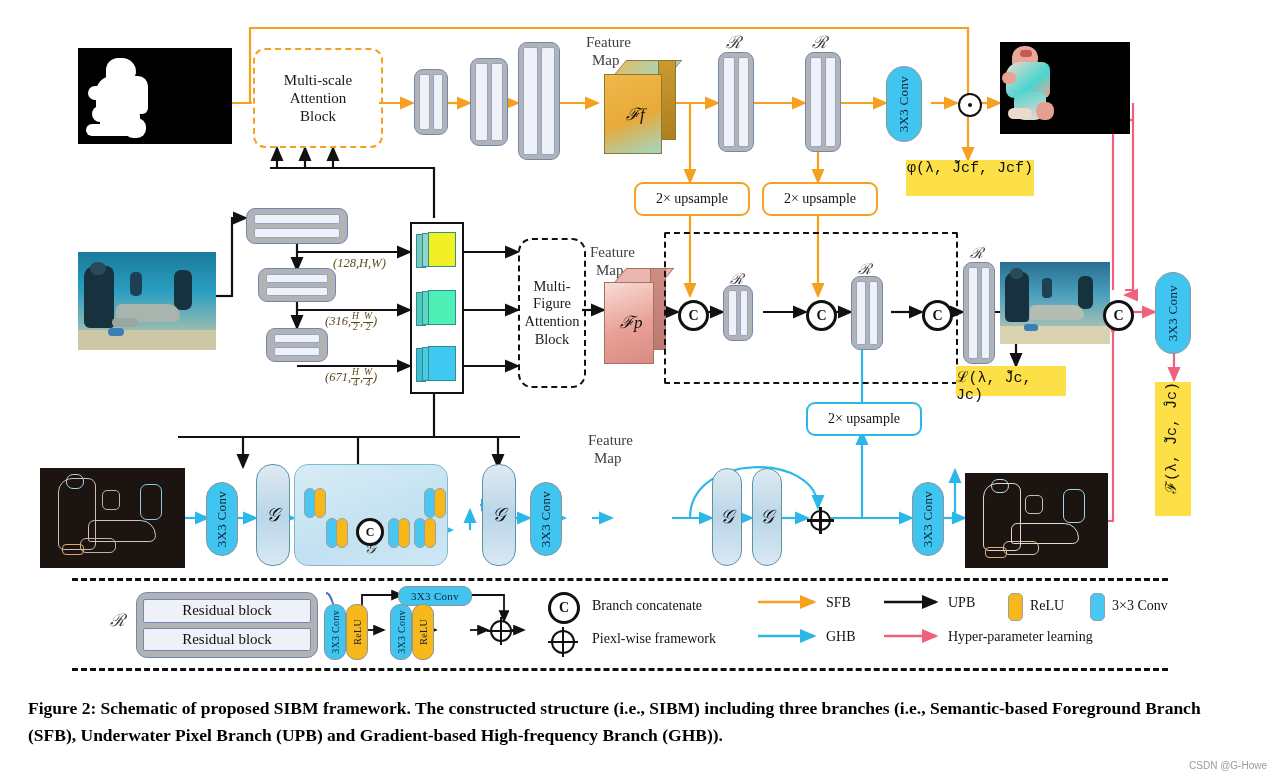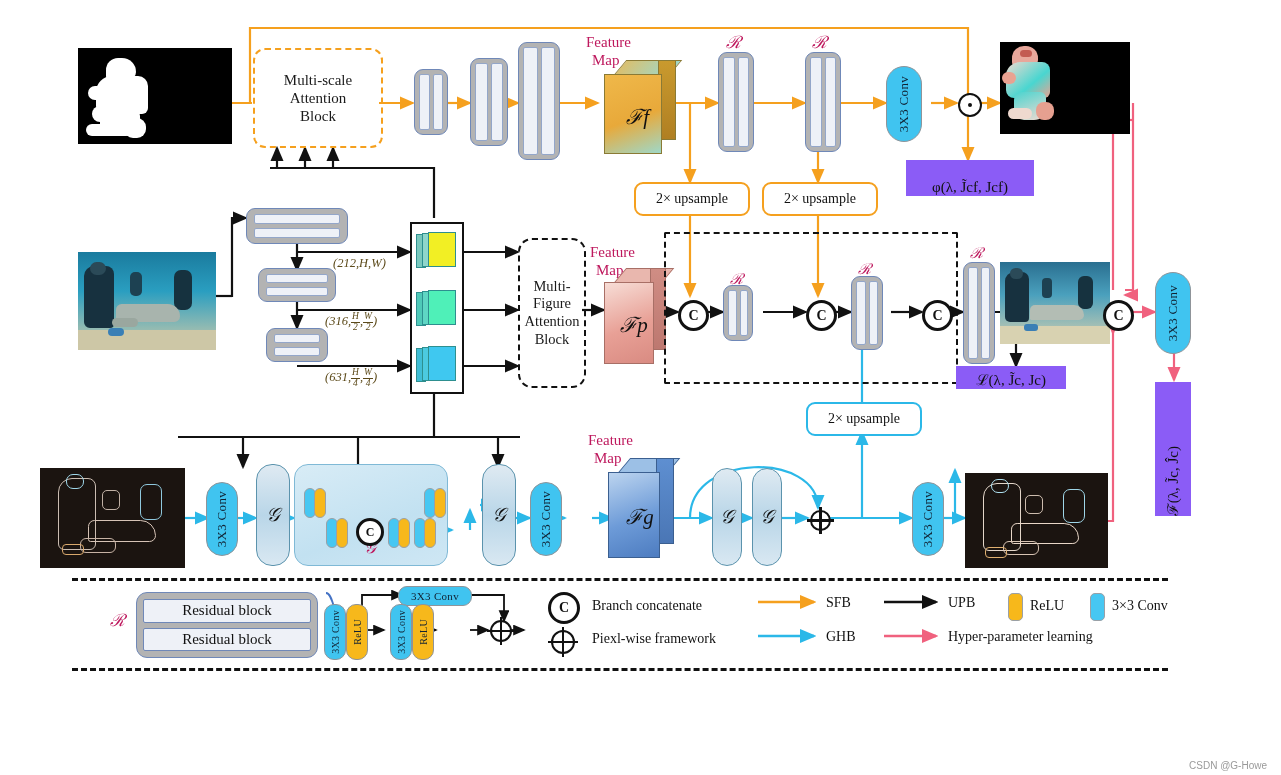--- a/index.html
+++ b/index.html
@@ -1,19 +1,19 @@
 <!DOCTYPE html>
 <html><head>
 <meta charset="utf-8">
 <style>
   html,body{margin:0;padding:0;background:#ffffff;}
   body{width:1281px;height:775px;font-family:"Liberation Serif",serif;color:#111;}
   #root{position:relative;width:1281px;height:775px;overflow:hidden;}
   .abs{position:absolute;}
-  .lbl{position:absolute;font-family:"Liberation Serif",serif;color:#be185d;white-space:nowrap;}
+  .lbl{position:absolute;font-family:"Liberation Serif",serif;color:#404040;white-space:nowrap;}
   .mathit{font-style:italic;font-family:"Liberation Serif",serif;}
 
   
   .thumb{position:absolute;overflow:hidden;}
   .mask-img{background:#000;}
   .mask-silh{position:absolute;background:#fff;}
 
   
   .dashblock{position:absolute;border:2.5px dashed #F5A01E;border-radius:12px;
     display:flex;align-items:center;justify-content:center;text-align:center;
@@ -49,42 +49,42 @@
 
   .gbox{position:absolute;background:linear-gradient(160deg,#d8ecf6 0%,#c2e1f1 60%,#cfe7f4 100%);
     border:1.6px solid #7fb9d6;border-radius:14px;}
 
   
   .fmap{position:absolute;}
   .fmap .face{position:absolute;left:0;top:14px;width:52px;height:76px;border:1px solid #8a7a35;}
   .fmap .top{position:absolute;left:0;top:0;width:52px;height:15px;border:1px solid #8a7a35;
     transform-origin:bottom left;}
   .fmap .side{position:absolute;left:52px;top:0;width:16px;height:90px;border:1px solid #8a7a35;}
-  .fmap .ftxt{position:absolute;left:18px;top:40px;font-style:italic;font-size:21px;}
+  .fmap .ftxt{position:absolute;left:18px;top:40px;font-style:italic;font-size:17px;}
 
   
   .opc{position:absolute;border-radius:50%;background:#fff;border:3.2px solid #111;
     display:flex;align-items:center;justify-content:center;font-weight:700;font-size:14px;
     font-family:"Liberation Serif",serif;}
   .opdot{position:absolute;border-radius:50%;background:#fff;border:2.4px solid #111;}
   .opdot::after{content:"";position:absolute;left:50%;top:50%;width:4px;height:4px;margin:-2px 0 0 -2px;
     border-radius:50%;background:#111;}
   .opplus{position:absolute;border-radius:50%;background:#fff;border:2.6px solid #111;}
   .opplus::before,.opplus::after{content:"";position:absolute;background:#111;}
   .opplus::before{left:50%;top:-5px;bottom:-5px;width:2.4px;margin-left:-1.2px;}
   .opplus::after{top:50%;left:-5px;right:-5px;height:2.4px;margin-top:-1.2px;}
 
   
   .upbox{position:absolute;border:2px solid #F5A01E;border-radius:9px;background:#fff;
     display:flex;align-items:center;justify-content:center;font-size:14px;color:#111;}
   .upbox.cy{border-color:#2BB8E8;}
 
   
-  .lossbox{position:absolute;background:#8b5cf6;display:flex;align-items:flex-end;justify-content:center;
-    font-size:15px;color:#111;font-family:Liberation Serif, serif;}
+  .lossbox{position:absolute;background:#fde047;display:flex;align-items:flex-start;justify-content:center;
+    font-size:15px;color:#111;font-family:Liberation Mono, monospace;}
   .lossbox.vert span{writing-mode:vertical-rl;transform:rotate(180deg);}
 
   
   .legtxt{position:absolute;font-size:14px;color:#111;white-space:nowrap;}
   .legchip{position:absolute;border:1.2px solid #9aa0a6;border-radius:5px;}
 
   .resbox{position:absolute;background:#b3b3b3;border:1.6px solid #6f88b8;border-radius:11px;
     display:flex;flex-direction:column;justify-content:center;gap:5px;padding:6px;box-sizing:border-box;}
   .resbox div{background:#eef1f7;border:1px solid #6f88b8;border-radius:2px;flex:1;
     display:flex;align-items:center;justify-content:center;font-size:15px;color:#111;}
@@ -329,27 +329,27 @@
   <div class="encblock" style="left:258px;top:268px;width:78px;height:34px;">
       <i></i>
       <i></i>
     </div>
   <div class="encblock" style="left:266px;top:328px;width:62px;height:34px;">
       <i></i>
       <i></i>
     </div>
 
   <div class="dimlbl" style="left:333px;top:256px;">
-    (<span>212</span>,<span>H</span>,<span>W</span>)
+    (<span>128</span>,<span>H</span>,<span>W</span>)
   </div>
   <div class="dimlbl" style="left:325px;top:312px;">
     (<span>316</span>,<span class="frac"><b>H</b><s>2</s></span>,<span class="frac"><b>W</b><s>2</s></span>)
   </div>
   <div class="dimlbl" style="left:325px;top:368px;">
-    (<span>631</span>,<span class="frac"><b>H</b><s>4</s></span>,<span class="frac"><b>W</b><s>4</s></span>)
+    (<span>671</span>,<span class="frac"><b>H</b><s>4</s></span>,<span class="frac"><b>W</b><s>4</s></span>)
   </div>
 
   <div class="whitebox" style="left:410px;top:222px;width:50px;height:168px;"></div>
   <div class="cubestack" style="left:416px;top:232px;width:40px;height:40px;">
     <div class="cb" style="left:0;top:2px;width:8px;height:32px;background:#79c8bd;"></div>
     <div class="cb" style="left:6px;top:1px;width:8px;height:32px;background:#8fd6cb;"></div>
     <div class="cb" style="left:12px;top:0;width:26px;height:33px;background:#f2ef24;"></div>
   </div>
   <div class="cubestack" style="left:416px;top:290px;width:40px;height:40px;">
     <div class="cb" style="left:0;top:2px;width:8px;height:32px;background:#4fc9b8;"></div>
@@ -410,21 +410,21 @@
   <div class="thumb" style="left:1000px;top:262px;width:110px;height:82px;background:linear-gradient(180deg,#2a6f90 0%,#4aa0bd 40%,#d6d1b0 100%);">
     <div style="position:absolute;left:5px;top:10px;width:24px;height:50px;background:#17313f;border-radius:9px 7px 4px 5px;"></div>
     <div style="position:absolute;left:10px;top:6px;width:13px;height:11px;background:#2b4a58;border-radius:6px;"></div>
     <div style="position:absolute;left:42px;top:16px;width:10px;height:20px;background:#1d4152;border-radius:4px;"></div>
     <div style="position:absolute;left:78px;top:14px;width:15px;height:33px;background:#16323f;border-radius:6px;"></div>
     <div style="position:absolute;left:30px;top:43px;width:54px;height:15px;background:#b3bdb4;border-radius:9px 18px 9px 3px;"></div>
     <div style="position:absolute;left:0;top:64px;width:110px;height:18px;background:#d8d2b1;"></div>
     <div style="position:absolute;left:24px;top:62px;width:14px;height:7px;background:#3a7fb5;border-radius:3px;"></div>
   </div>
 
-  <div class="lossbox" style="left:956px;top:366px;width:110px;height:23px;">
+  <div class="lossbox" style="left:956px;top:366px;width:110px;height:30px;">
     <span>ℒ(λ, J̃c, Jc)</span>
   </div>
 
   <div class="upbox cy" style="left:806px;top:402px;width:112px;height:30px;">
     <span>2× upsample</span>
   </div>
 
   <div class="thumb" style="left:40px;top:468px;width:145px;height:100px;background:#1b1410;">
     <div style="position:absolute;left:18px;top:10px;width:36px;height:70px;border:1.4px solid #cbbdb2;border-radius:14px 8px 6px 6px;"></div>
     <div style="position:absolute;left:26px;top:6px;width:16px;height:13px;border:1.3px solid #9fd6e8;border-radius:7px;"></div>
@@ -460,26 +460,20 @@
 
   <div class="gpill" style="left:482px;top:464px;width:32px;height:100px;">
     <span>𝒢</span>
     </div>
   <div class="convpill" style="left:530px;top:482px;width:30px;height:72px;">
     <span>3X3 Conv</span>
     </div>
 
   <div class="lbl" style="left:588px;top:432px;font-size:15px;">Feature</div>
   <div class="lbl" style="left:594px;top:450px;font-size:15px;">Map</div>
-  <div class="fmap" style="left:608px;top:458px;width:66px;height:100px;">
-    <div class="top" style="background:#9cc0e6;border-color:#3b5f90;transform:skewX(-40deg);width:48px;left:8px;"></div>
-    <div class="side" style="left:48px;top:0;width:16px;height:84px;background:linear-gradient(180deg,#5e8fd1,#4a76b5);border-color:#3b5f90;"></div>
-    <div class="face" style="left:0;top:14px;width:50px;height:84px;background:linear-gradient(160deg,#bcd4ef 0%,#6d9bd8 55%,#4d7cc0 100%);border-color:#3b5f90;"></div>
-    <div class="ftxt mathit" style="left:18px;top:44px;">ℱg</div>
-  </div>
 
   <div class="gpill" style="left:712px;top:468px;width:28px;height:96px;">
     <span>𝒢</span>
     </div>
   <div class="gpill" style="left:752px;top:468px;width:28px;height:96px;">
     <span>𝒢</span>
     </div>
   <div class="opplus" style="left:810px;top:510px;width:17px;height:17px;"></div>
 
   <div class="convpill" style="left:912px;top:482px;width:30px;height:72px;">
@@ -564,14 +558,15 @@
   <div class="legtxt" style="left:826px;top:595px;">SFB</div>
   <div class="legtxt" style="left:826px;top:629px;">GHB</div>
   <div class="legtxt" style="left:948px;top:595px;">UPB</div>
   <div class="legtxt" style="left:948px;top:629px;">Hyper-parameter learning</div>
 
   <div class="legchip" style="left:1008px;top:593px;width:13px;height:26px;background:#F7B81B;"></div>
   <div class="legtxt" style="left:1030px;top:598px;">ReLU</div>
   <div class="legchip" style="left:1090px;top:593px;width:13px;height:26px;background:#47C7F2;"></div>
   <div class="legtxt" style="left:1112px;top:598px;">3×3 Conv</div>
 
+  <div class="caption">Figure 2: Schematic of proposed SIBM framework. The constructed structure (i.e., SIBM) including three branches (i.e., Semantic-based Foreground Branch (SFB), Underwater Pixel Branch (UPB) and Gradient-based High-frequency Branch (GHB)).</div>
   <div class="watermark">CSDN @G-Howe</div>
 </div>
 
 </body></html>

